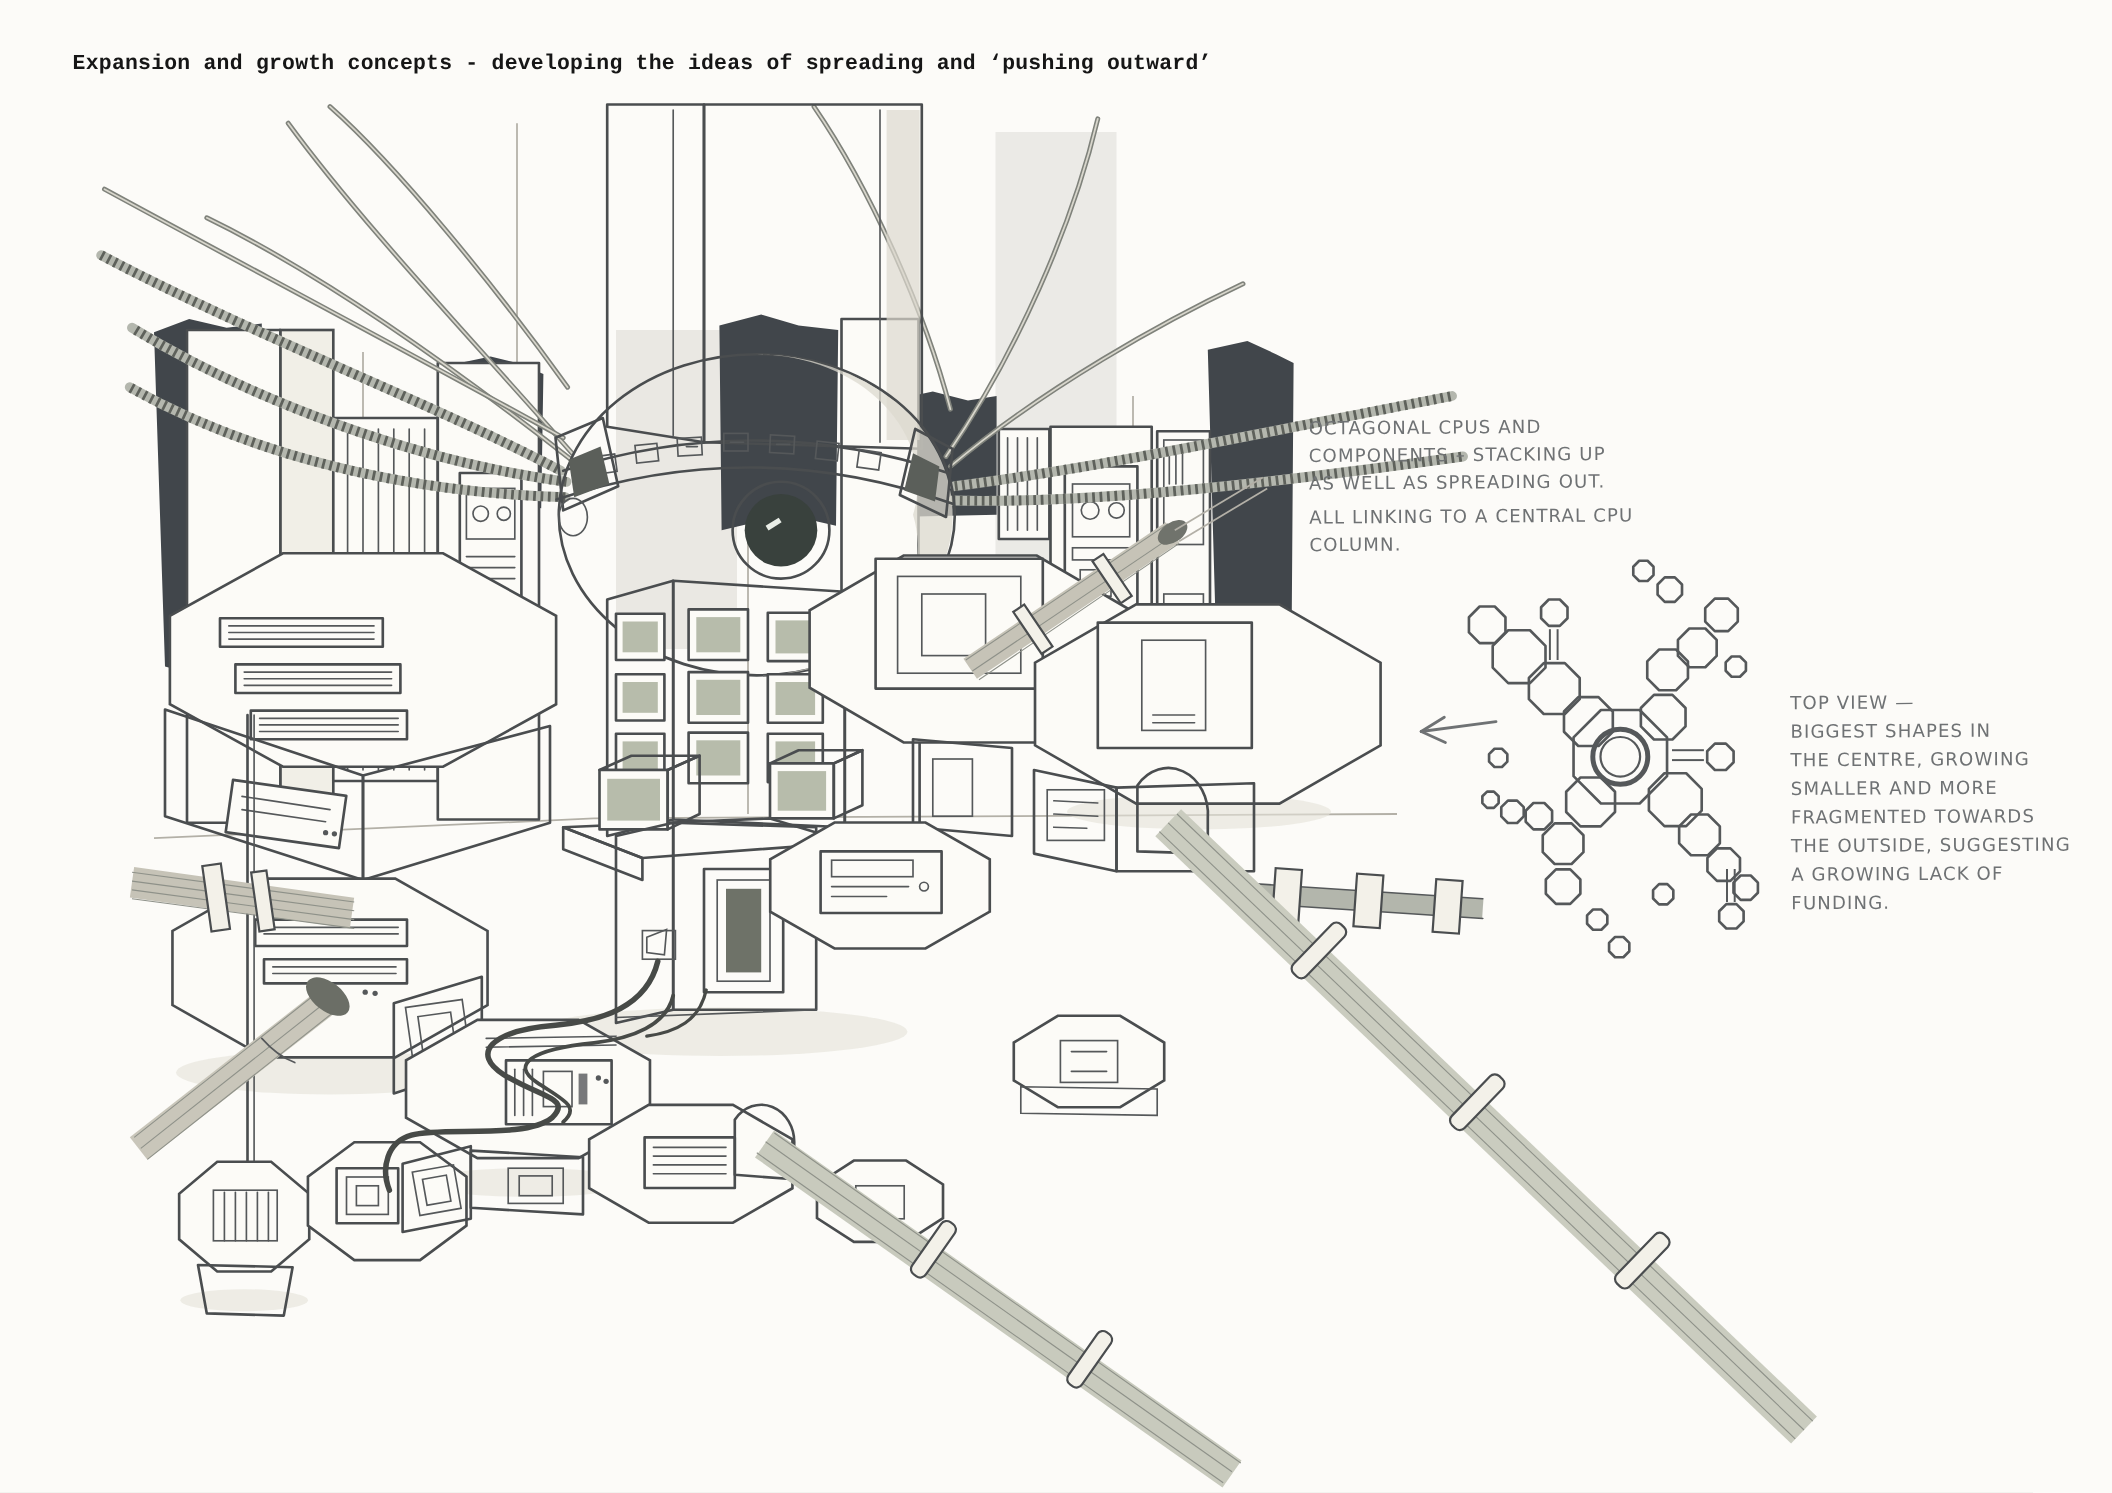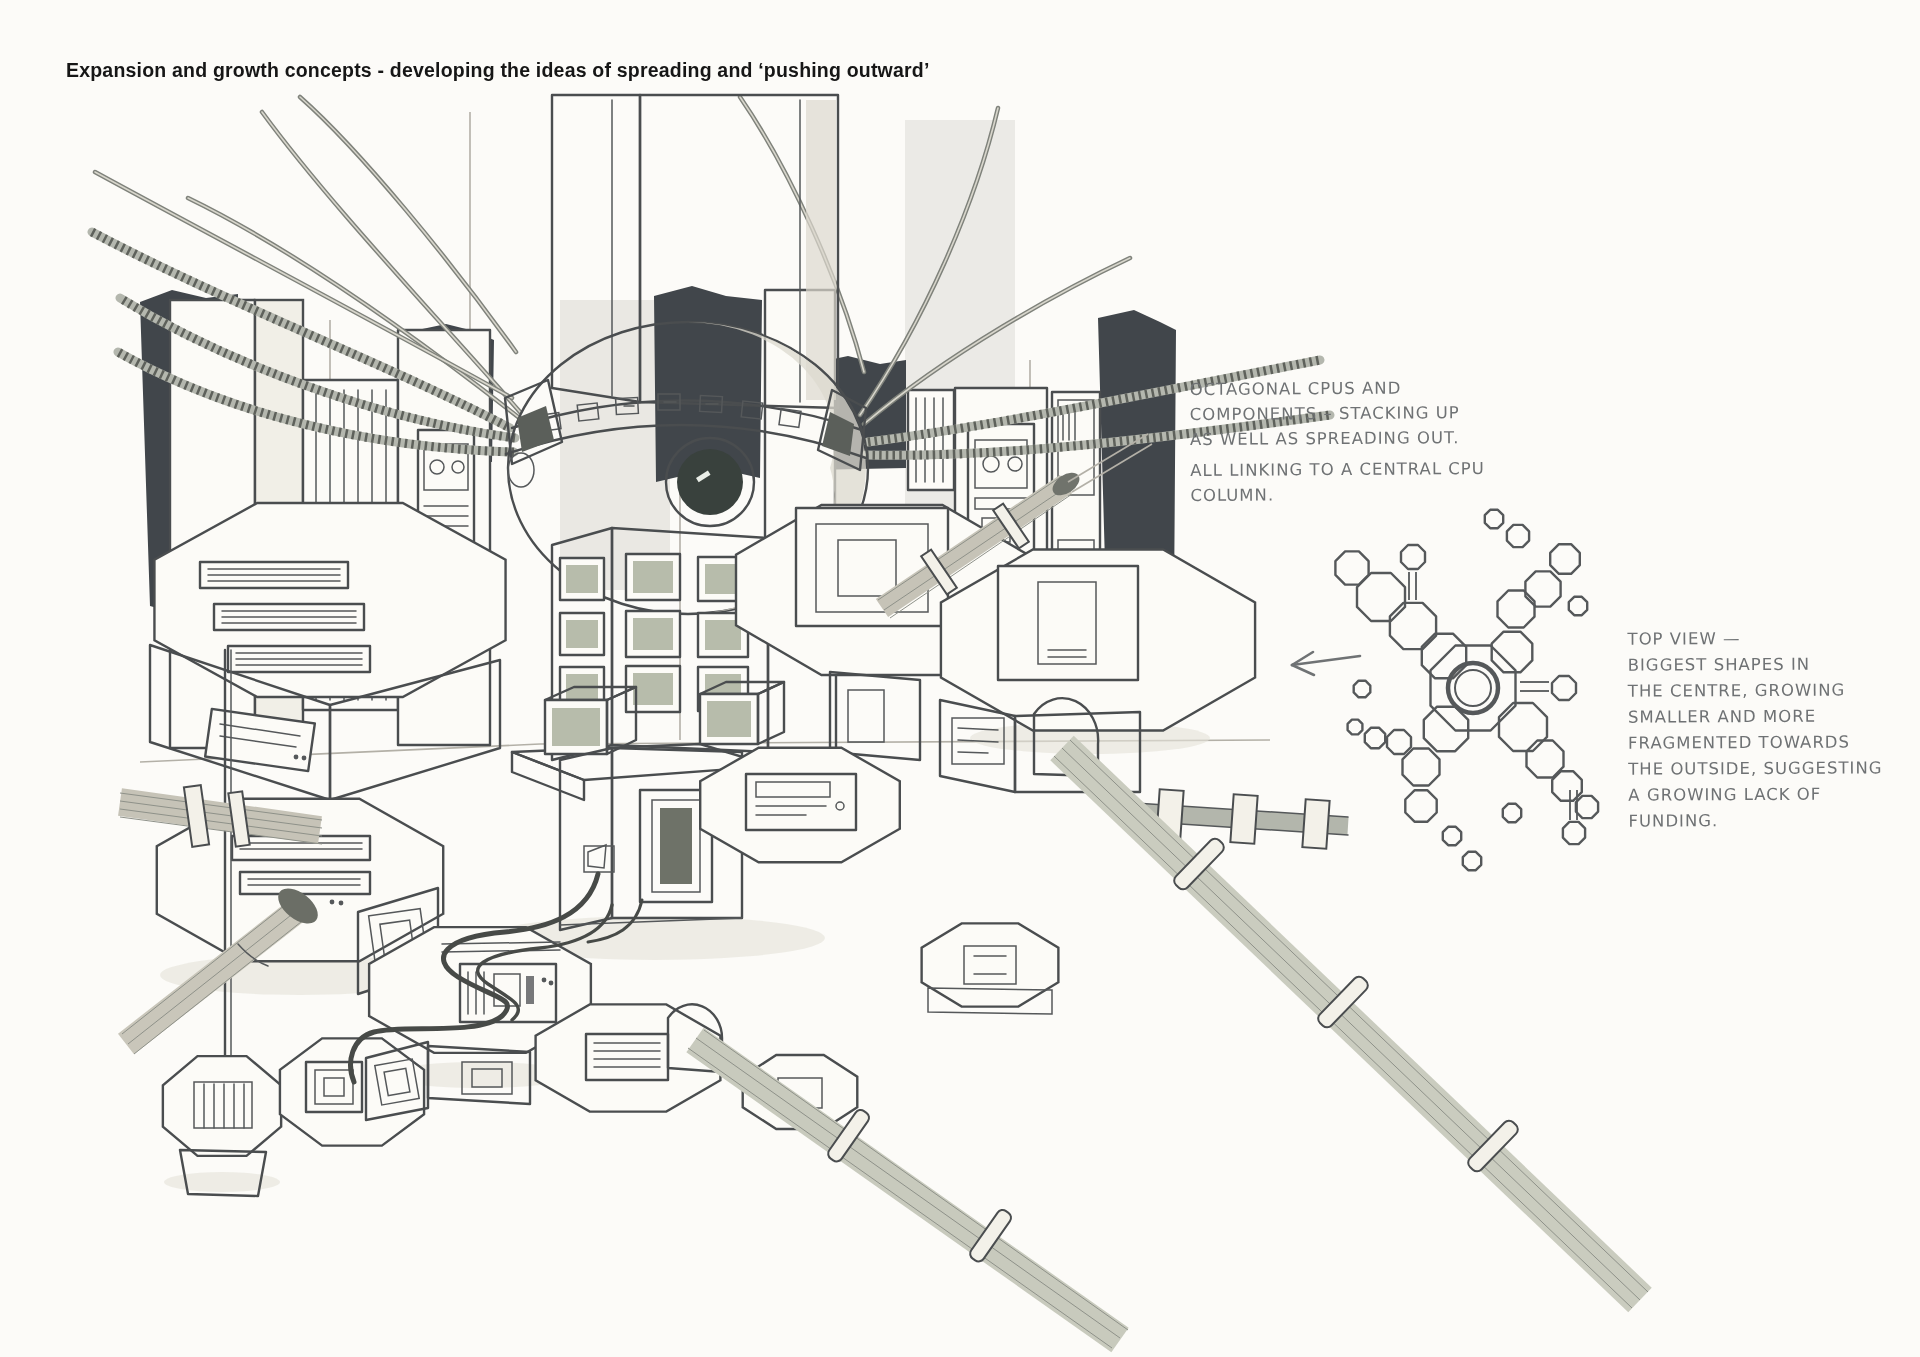--- a/index.html
+++ b/index.html
@@ -1,19 +1,19 @@
 <!DOCTYPE html>
 <html><head>
 <meta charset="utf-8">
 <style>
   html,body{margin:0;padding:0;background:#e9e8e4;}
   .page{position:relative;width:1920px;height:1357px;background:#fcfbf8;overflow:hidden;
         font-family:"Liberation Sans",sans-serif;}
-  .page-title{position:absolute;left:66px;top:59px;font-size:19.5px;font-weight:700;
-        color:#161616;letter-spacing:.2px;font-family:Liberation Sans, sans-serif;}
+  .page-title{position:absolute;left:66px;top:47px;font-size:19.5px;font-weight:700;
+        color:#161616;letter-spacing:.2px;font-family:Liberation Mono, monospace;}
   .note{position:absolute;font-family:"DejaVu Sans",sans-serif;color:#6f7274;
         font-weight:500;white-space:nowrap;}
   .note .ln{display:block;}
   #note-cpu{left:1190px;top:376px;font-size:16.5px;line-height:25px;letter-spacing:1px;transform:rotate(-.4deg);}
   #note-cpu .ln:nth-child(4){margin-top:6px;}
   #note-top{left:1628px;top:626px;font-size:16.5px;line-height:26px;letter-spacing:1px;transform:rotate(-.3deg);}
   svg{position:absolute;left:0;top:0;}
   .ink{stroke:#4a4d4f;stroke-width:2.4;fill:none;stroke-linecap:round;stroke-linejoin:round;}
   .ink1{stroke:#55585a;stroke-width:1.5;fill:none;stroke-linecap:round;}
   .fillw{fill:#fcfbf7;}

